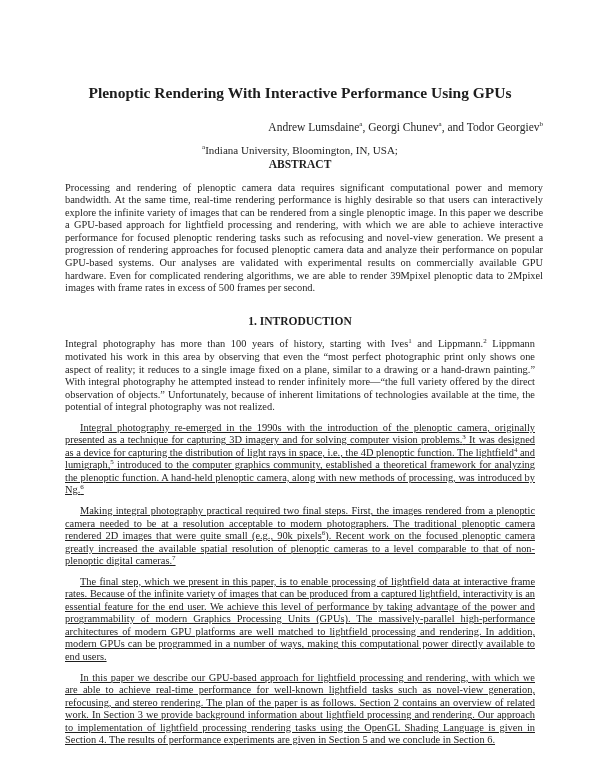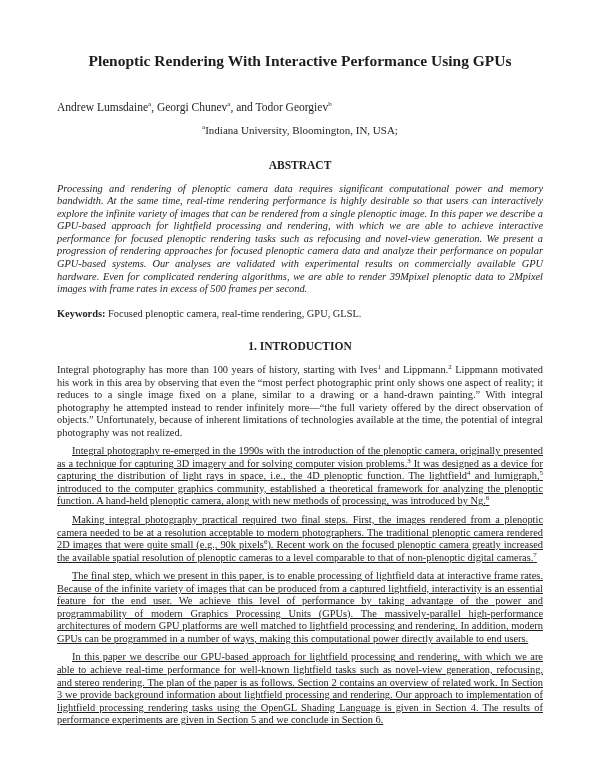--- a/index.html
+++ b/index.html
@@ -6,73 +6,72 @@
     margin: 0;
     padding: 0;
     background: #ffffff;
   }
   .page {
     position: relative;
     width: 600px;
     height: 776px;
     background: #ffffff;
     box-sizing: border-box;
-    padding: 52px 57px 0 57px;
+    padding: 84px 57px 0 57px;
     font-family: "Liberation Serif", "DejaVu Serif", serif;
     color: #1e1e1e;
     overflow: hidden;
   }
   .title {
     margin: 0;
     font-size: 15.5px;
     font-weight: bold;
     text-align: center;
     line-height: 1.2;
   }
   .authors {
-    margin-top: 30px;
+    margin-top: 18px;
     font-size: 11.5px;
-    text-align: left;
+    text-align: right;
     line-height: 1.2;
   }
   .affils {
     margin-top: 10px;
   }
   .affil-line {
     font-size: 11px;
     text-align: center;
     line-height: 13.5px;
   }
   .center-heading {
     margin: 0;
     font-size: 11.5px;
     font-weight: bold;
     text-align: center;
     line-height: 1.2;
   }
-  .abstract-heading { margin-top: 21px; }
+  .abstract-heading { }
   .section-heading  { margin-top: 20px; }
   .body-text {
     font-size: 10.4px;
     line-height: 12.55px;
     text-align: justify;
   }
   .abstract-body {
-    margin: 10px 0 0 0;
-    font-style: italic;
+    margin: 10px 0 0 8px;
   }
   .keywords {
     margin: 12px 0 0 0;
   }
   .keywords .kw-label { font-weight: bold; }
   .paragraphs {
     margin-top: 10px;
   }
   .para {
-    margin: 0;
+    margin: 8px;
   }
   .para + .para {
     margin-top: 6px;
     text-decoration: underline;
   }
   .para.indent {
     text-indent: 15px;
   }
   sup {
     font-size: 7px;
@@ -91,23 +90,20 @@
   <div class="authors">Andrew Lumsdaine<sup>a</sup>, Georgi Chunev<sup>a</sup>, and Todor Georgiev<sup>b</sup></div>
 
   <div class="affils">
     <div class="affil-line"><sup>a</sup>Indiana University, Bloomington, IN, USA;</div>
   </div>
 
   <h2 class="center-heading abstract-heading">ABSTRACT</h2>
 
   <p class="body-text abstract-body">Processing and rendering of plenoptic camera data requires significant computational power and memory bandwidth. At the same time, real-time rendering performance is highly desirable so that users can interactively explore the infinite variety of images that can be rendered from a single plenoptic image. In this paper we describe a GPU-based approach for lightfield processing and rendering, with which we are able to achieve interactive performance for focused plenoptic rendering tasks such as refocusing and novel-view generation. We present a progression of rendering approaches for focused plenoptic camera data and analyze their performance on popular GPU-based systems. Our analyses are validated with experimental results on commercially available GPU hardware. Even for complicated rendering algorithms, we are able to render 39Mpixel plenoptic data to 2Mpixel images with frame rates in excess of 500 frames per second.</p>
 
-  <p class="body-text keywords">
-    <span class="kw-label">Keywords:</span><span> Focused plenoptic camera, real-time rendering, GPU, GLSL.</span>
-  </p>
 
   <h2 class="center-heading section-heading">1. INTRODUCTION</h2>
 
   <div class="body-text paragraphs">
       <p class="para">Integral photography has more than 100 years of history, starting with Ives<sup>1</sup> and Lippmann.<sup>2</sup> Lippmann motivated his work in this area by observing that even the “most perfect photographic print only shows one aspect of reality; it reduces to a single image fixed on a plane, similar to a drawing or a hand-drawn painting.” With integral photography he attempted instead to render infinitely more—“the full variety offered by the direct observation of objects.” Unfortunately, because of inherent limitations of technologies available at the time, the potential of integral photography was not realized.</p>
       <p class="para indent">Integral photography re-emerged in the 1990s with the introduction of the plenoptic camera, originally presented as a technique for capturing 3D imagery and for solving computer vision problems.<sup>3</sup> It was designed as a device for capturing the distribution of light rays in space, i.e., the 4D plenoptic function. The lightfield<sup>4</sup> and lumigraph,<sup>5</sup> introduced to the computer graphics community, established a theoretical framework for analyzing the plenoptic function. A hand-held plenoptic camera, along with new methods of processing, was introduced by Ng.<sup>6</sup></p>
       <p class="para indent">Making integral photography practical required two final steps. First, the images rendered from a plenoptic camera needed to be at a resolution acceptable to modern photographers. The traditional plenoptic camera rendered 2D images that were quite small (e.g., 90k pixels<sup>6</sup>). Recent work on the focused plenoptic camera greatly increased the available spatial resolution of plenoptic cameras to a level comparable to that of non-plenoptic digital cameras.<sup>7</sup></p>
       <p class="para indent">The final step, which we present in this paper, is to enable processing of lightfield data at interactive frame rates. Because of the infinite variety of images that can be produced from a captured lightfield, interactivity is an essential feature for the end user. We achieve this level of performance by taking advantage of the power and programmability of modern Graphics Processing Units (GPUs). The massively-parallel high-performance architectures of modern GPU platforms are well matched to lightfield processing and rendering. In addition, modern GPUs can be programmed in a number of ways, making this computational power directly available to end users.</p>
       <p class="para indent">In this paper we describe our GPU-based approach for lightfield processing and rendering, with which we are able to achieve real-time performance for well-known lightfield tasks such as novel-view generation, refocusing, and stereo rendering. The plan of the paper is as follows. Section 2 contains an overview of related work. In Section 3 we provide background information about lightfield processing and rendering. Our approach to implementation of lightfield processing rendering tasks using the OpenGL Shading Language is given in Section 4. The results of performance experiments are given in Section 5 and we conclude in Section 6.</p>
     </div>

